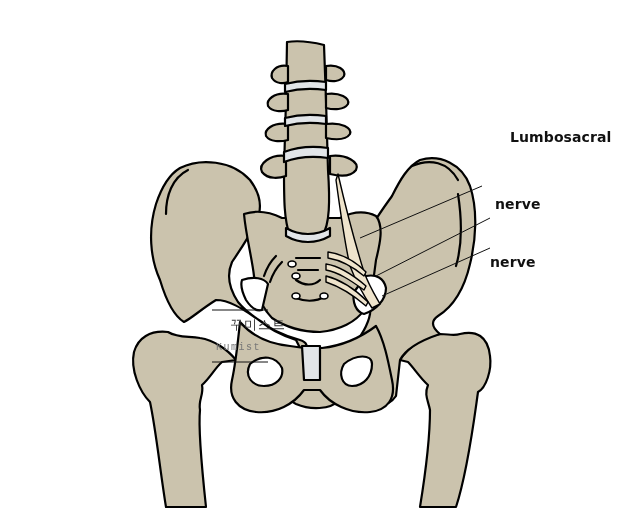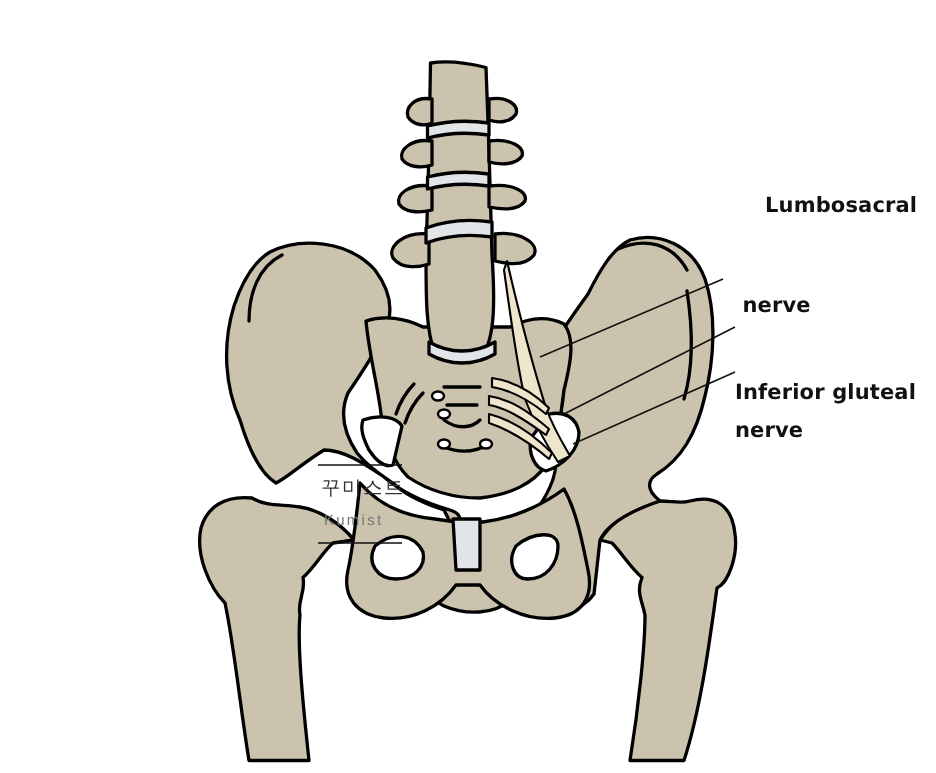--- a/index.html
+++ b/index.html
@@ -1,21 +1,21 @@
 <!DOCTYPE html>
 <html><head>
   <meta charset="utf-8">
   <style>
     html, body { margin: 0; padding: 0; background: #ffffff; }
     body { width: 624px; height: 515px; position: relative; overflow: hidden; font-family: "DejaVu Sans", sans-serif; }
     #stage { position: absolute; left: 0; top: 0; width: 624px; height: 515px; }
     .label { position: absolute; font-family: "DejaVu Sans", sans-serif; font-size: 14px; font-weight: bold; color: #111; line-height: 22px; white-space: nowrap; letter-spacing: 0.1px; }
     .label span { display: block; }
     .wm-ko { position: absolute; font-family: "DejaVu Sans", sans-serif; font-size: 13px; color: #333; letter-spacing: 1px; }
-    .wm-en { position: absolute; font-family: Liberation Sans, sans-serif; font-size: 10px; color: #777; letter-spacing: 1.5px; }
+    .wm-en { position: absolute; font-family: Liberation Mono, monospace; font-size: 10px; color: #777; letter-spacing: 1.5px; }
   </style>
 </head>
 <body>
 
 <div id="stage">
   <svg width="624" height="515" viewBox="0 0 624 515" xmlns="http://www.w3.org/2000/svg">
     <g stroke="#000" stroke-width="2.2" stroke-linejoin="round" stroke-linecap="round">
 
       <path fill="#cbc3ad" d="M168,332 C150,330 138,338 134,352 C130,370 140,392 150,402 C156,430 160,470 166,507 L206,507 C202,470 198,430 200,410 C198,400 204,395 202,385 C210,378 215,368 222,362 L236,360 C228,350 214,340 200,338 C188,336 178,338 168,332 Z"></path>
 
@@ -88,19 +88,18 @@
     </g>
   </svg>
 
   <div class="label" style="left:486px; top:126px;margin-left:24px;">
     <span>Lumbosacral</span>
   </div>
   <div class="label" style="left:495px; top:192px; line-height:25px;">
     <span>nerve</span>
   </div>
   <div class="label" style="left:490px; top:250px; line-height:25px;">
-    <span>Inferior gluteal</span>
     <span>nerve</span>
   </div>
 
-  <div class="wm-ko" style="left:214px; top:316px;">꾸미스트</div>
+  <div class="wm-ko" style="left:230px; top:316px;">꾸미스트</div>
   <div class="wm-en" style="left:216px; top:342px;">Kumist</div>
 </div>
 
 </body></html>

